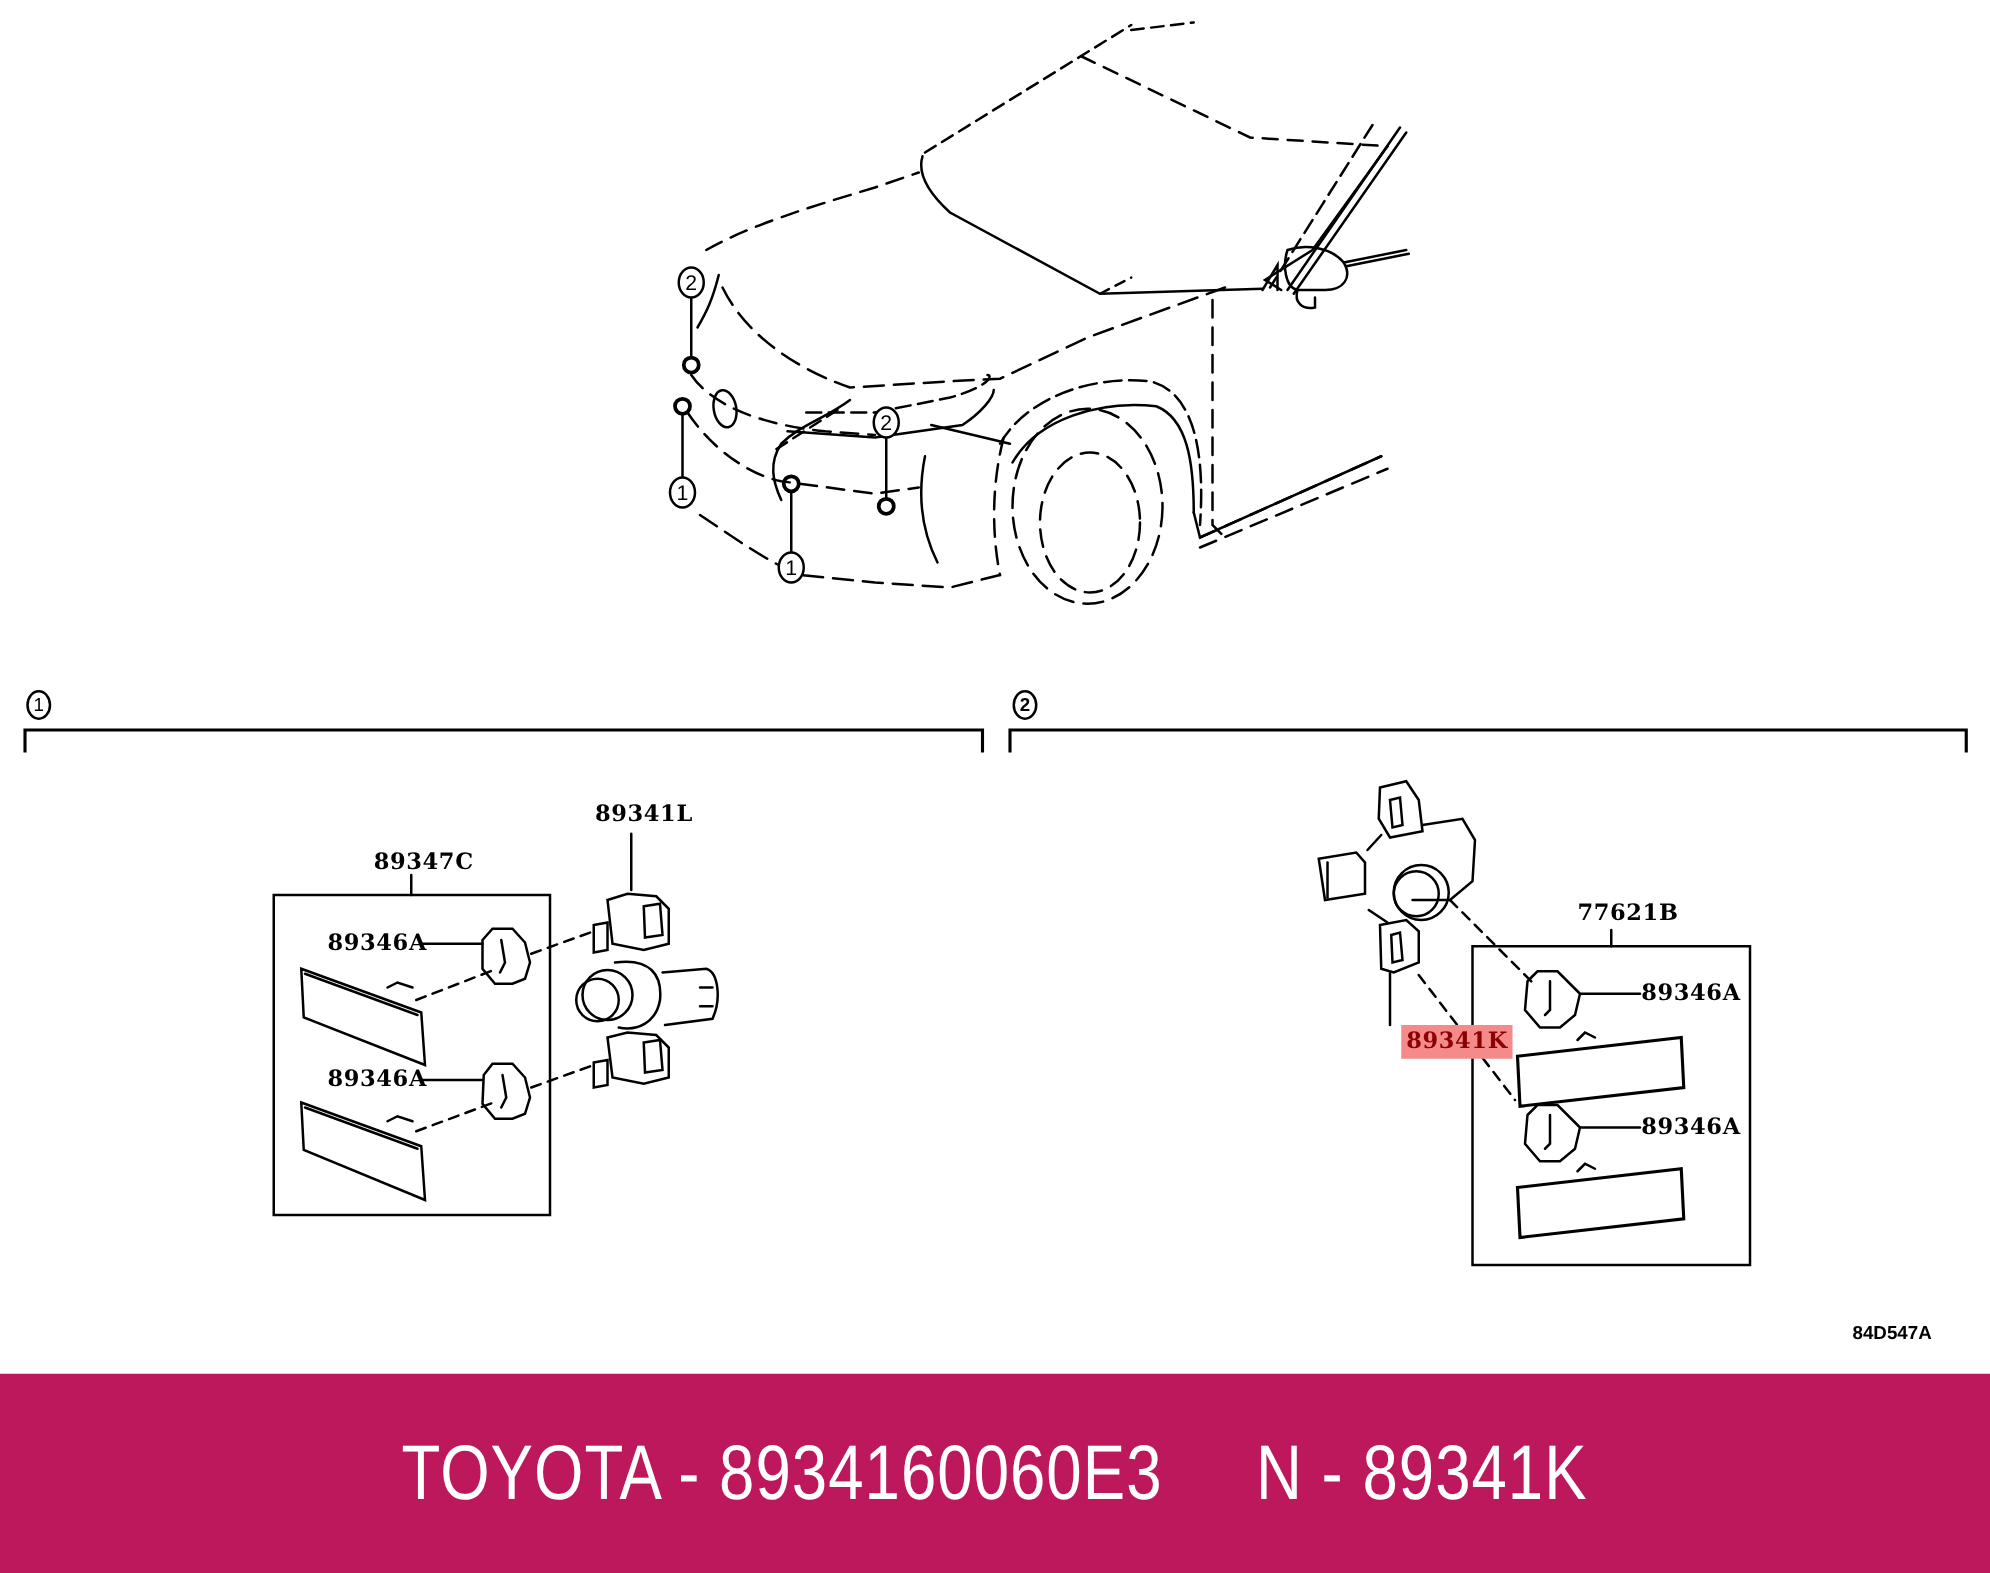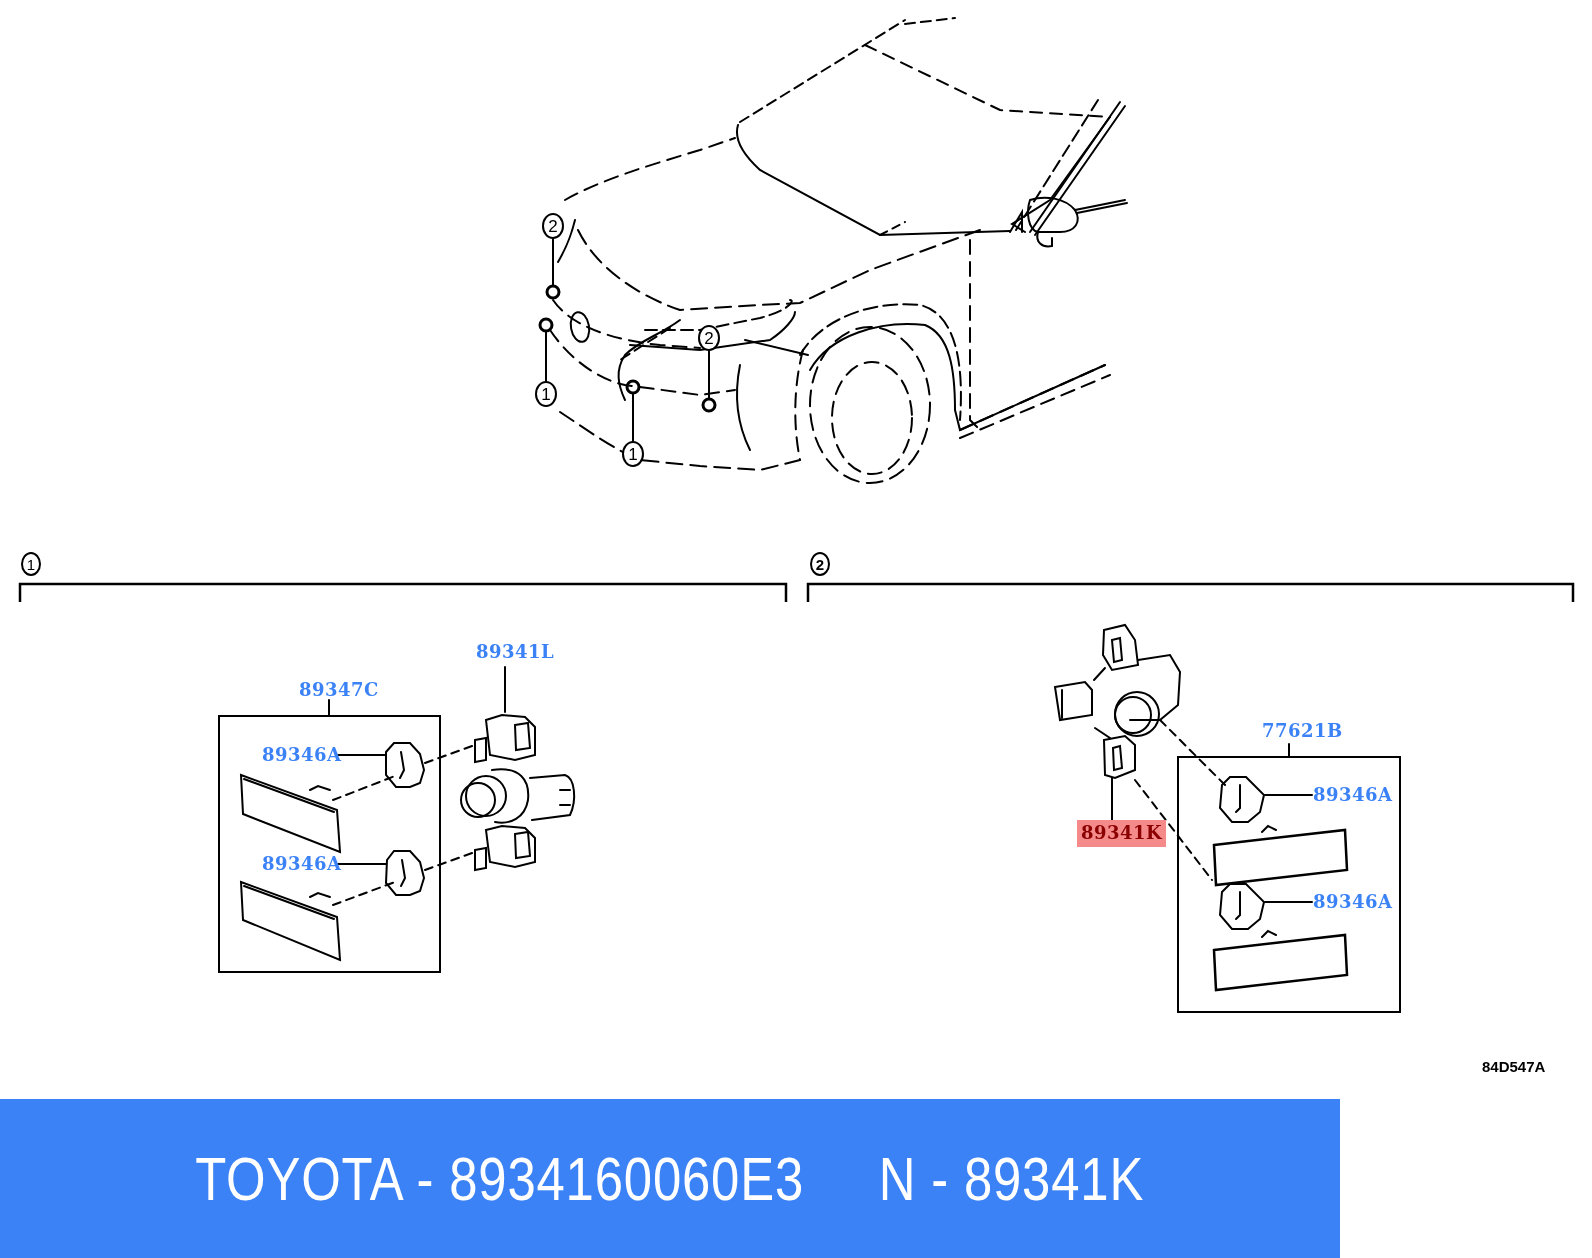--- a/index.html
+++ b/index.html
@@ -1,23 +1,23 @@
 <!DOCTYPE html>
 <html><head>
 <meta charset="utf-8">
 <style>
   html, body { margin: 0; padding: 0; }
   body { width: 1592px; height: 1258px; background: #ffffff; position: relative; overflow: hidden; font-family: "DejaVu Serif", serif; }
   .canvas { position: absolute; left: 0; top: 0; width: 1592px; height: 1099px; }
   svg.diag { position: absolute; left: 0; top: 0; }
-  .lbl { position: absolute; font-family: "DejaVu Serif", serif; font-weight: bold; font-size: 18px; color: #3b82f6; letter-spacing: 0.5px; white-space: nowrap; line-height: 1; }
-  .lbl.hl { background: #f48a8a; color: #8b0000; padding: 4px 4px 5px 4px; }
+  .lbl { position: absolute; font-family: "DejaVu Serif", serif; font-weight: bold; font-size: 18px; color: #000000; letter-spacing: 0.5px; white-space: nowrap; line-height: 1; }
+  .lbl.hl { background: #f48a8a; color: #8b0000; padding: 4px 4px 5px 4px; margin-left: 44px; }
   .callout { position: absolute; width: 22px; height: 26px; border: 2px solid #000; border-radius: 50%; box-sizing: border-box; display: flex; align-items: center; justify-content: center; font-family: "Liberation Sans", sans-serif; font-size: 17px; color: #000; background: #fff; line-height: 1; }
   .fig-code { position: absolute; font-family: "Liberation Sans", sans-serif; font-size: 15px; color: #000; }
-  .footer { position: absolute; left: 0; top: 1099px; width: 1340px; height: 159px; background: #3b82f6; display: flex; align-items: center; justify-content: center; }
+  .footer { position: absolute; left: 0; top: 1099px; width: 1592px; height: 159px; background: #be185d; display: flex; align-items: center; justify-content: center; }
   .footer-text { font-family: "Liberation Sans", sans-serif; font-size: 62px; color: #ffffff; transform: scaleX(0.82); white-space: pre; letter-spacing: 1px; }
 </style>
 </head>
 <body>
 
 <div class="canvas">
   <svg class="diag" width="1592" height="1099" viewBox="0 0 1592 1099" fill="none" stroke="#000" stroke-width="2" stroke-linecap="round">
 
     <g>
 

